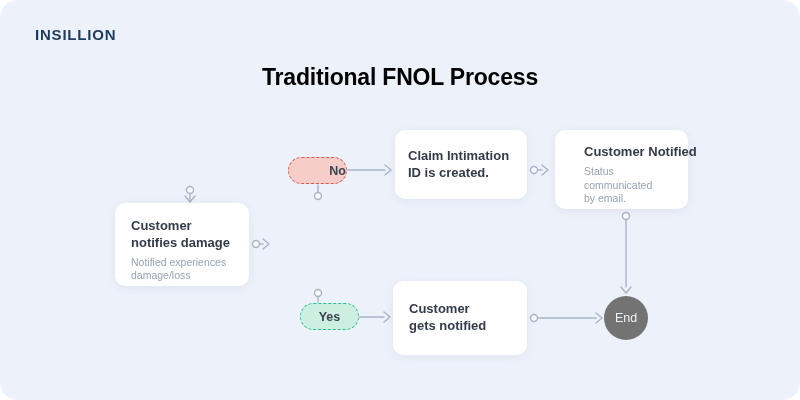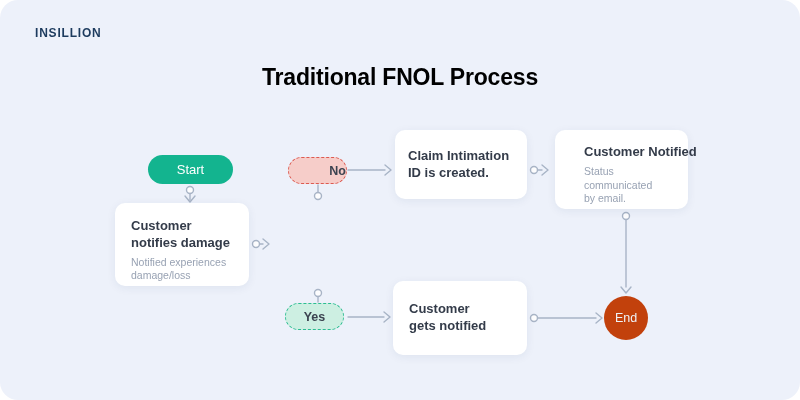--- a/index.html
+++ b/index.html
@@ -13,21 +13,21 @@
     width: 800px;
     height: 400px;
     background: #edf1fa;
     border-radius: 18px;
     overflow: hidden;
   }
   .logo {
     position: absolute;
     left: 35px;
     top: 26px;
-    font-size: 12px;
+    font-size: 15px;
     font-weight: 700;
     letter-spacing: 0.8px;
     color: #1d3b5e;
   }
   .main-title {
     position: absolute;
     left: 0;
     right: 0;
     top: 64px;
     text-align: center;
@@ -80,21 +80,21 @@
   }
   .pill-no {
     left: 288px; top: 157px; width: 59px; height: 27px;
     background: #f6cdc9;
     border: 1.5px dashed #dc5a51;
     color: #3c4350;
     font-weight: 600;
     justify-content: flex-end;
   }
   .pill-yes {
-    left: 285px; top: 303px; width: 59px; height: 27px;
+    left: 300px; top: 303px; width: 59px; height: 27px;
     background: #cdefe2;
     border: 1.5px dashed #2dbd92;
     color: #3c4350;
     font-weight: 600;
   }
   .box-customer-notifies { left: 115px; top: 203px; width: 134px; height: 83px; padding: 15px 16px; }
   .box-duplicate-check {
     left: 272px; top: 203px; width: 92px; height: 83px;
     display: flex; align-items: center; justify-content: center; text-align: center;
   }
@@ -106,21 +106,21 @@
   .box-customer-notified .card-title { white-space: nowrap; }
   .box-customer-gets {
     left: 393px; top: 281px; width: 134px; height: 74px;
     display: flex; align-items: center; padding: 0 16px;
   }
   .node-end {
     position: absolute;
     left: 604px; top: 296px;
     width: 44px; height: 44px;
     border-radius: 50%;
-    background: #c2410c;
+    background: #737373;
     color: #eef2f7;
     display: flex; align-items: center; justify-content: center;
     font-size: 12.5px;
     font-weight: 400;
   }
 </style>
 </head>
 <body>
 
 <div class="page">
@@ -175,23 +175,20 @@
       <polyline points="384,312 390,317 384,322"></polyline>
     </g>
 
     <g>
       <circle cx="534" cy="318" r="3.5" fill="#fdfdfe"></circle>
       <line x1="537.5" y1="318" x2="596" y2="318"></line>
       <polyline points="596,313 602,318 596,323"></polyline>
     </g>
   </svg>
 
-  <div class="pill pill-start">
-    <span>Start</span>
-  </div>
 
   <div class="card box-customer-notifies">
     <div class="card-title">
       <div>Customer</div>
       <div>notifies damage</div>
     </div>
     <div class="card-sub">
       <div>Notified experiences</div>
       <div>damage/loss</div>
     </div>

